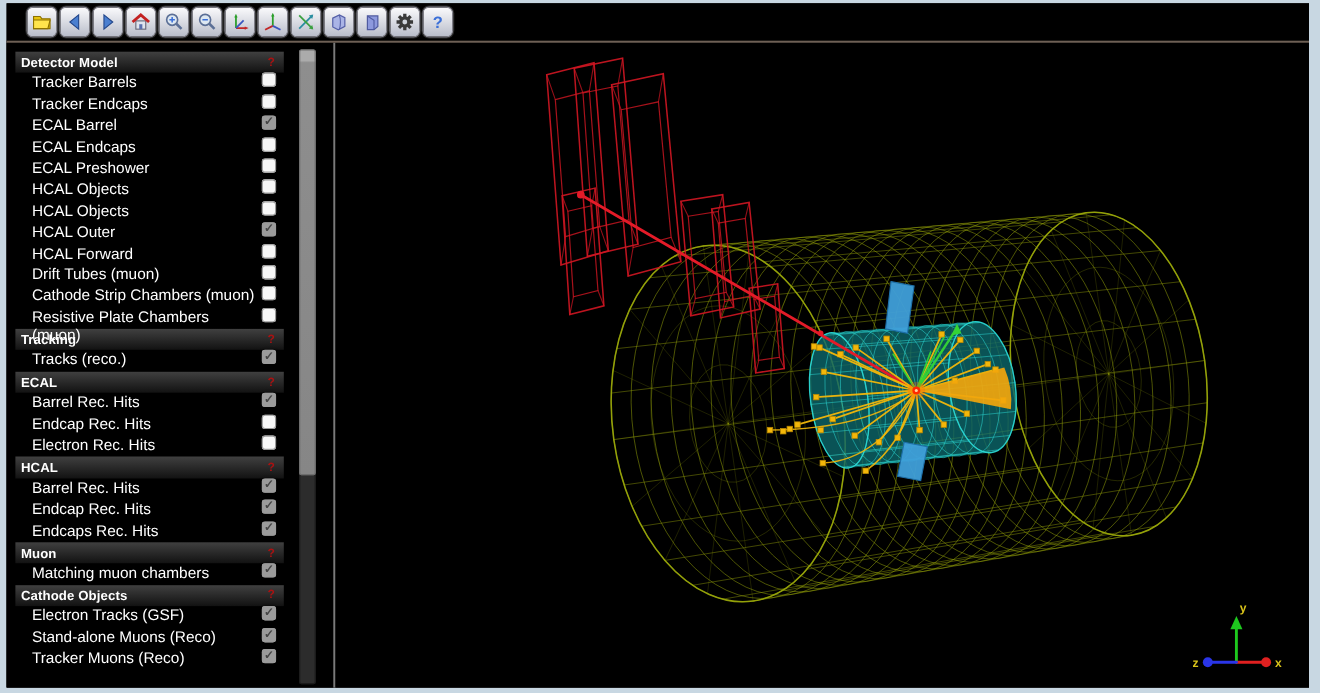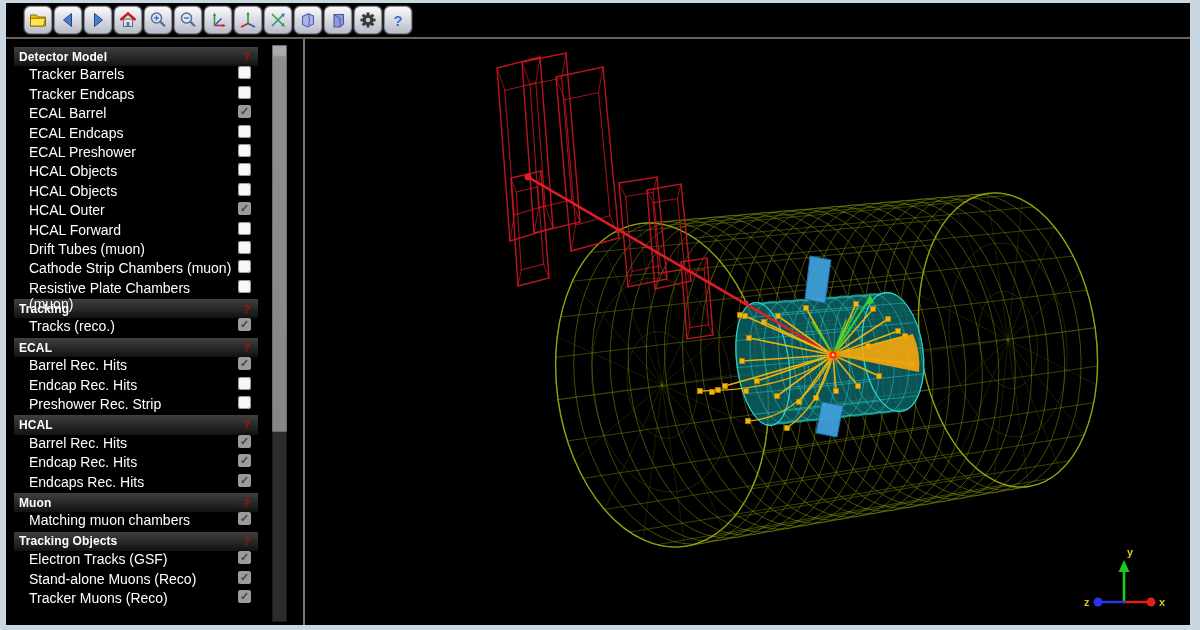--- a/index.html
+++ b/index.html
@@ -234,21 +234,21 @@
             </div>
             <div class="s-item">
               <span>Barrel Rec. Hits</span>
               <span class="cbx checked"></span>
             </div>
             <div class="s-item">
               <span>Endcap Rec. Hits</span>
               <span class="cbx"></span>
             </div>
             <div class="s-item">
-              <span>Preshower Rec. Strip</span>
+              <span>Electron Rec. Hits</span>
               <span class="cbx"></span>
             </div>
             <div class="s-header">
               <span>HCAL</span>
               <span class="s-help">?</span>
             </div>
             <div class="s-item">
               <span>Barrel Rec. Hits</span>
               <span class="cbx checked"></span>
             </div>
@@ -262,21 +262,21 @@
             </div>
             <div class="s-header">
               <span>Muon</span>
               <span class="s-help">?</span>
             </div>
             <div class="s-item">
               <span>Matching muon chambers</span>
               <span class="cbx checked"></span>
             </div>
             <div class="s-header">
-              <span>Tracking Objects</span>
+              <span>Cathode Objects</span>
               <span class="s-help">?</span>
             </div>
             <div class="s-item">
               <span>Electron Tracks (GSF)</span>
               <span class="cbx checked"></span>
             </div>
             <div class="s-item">
               <span>Stand-alone Muons (Reco)</span>
               <span class="cbx checked"></span>
             </div>

